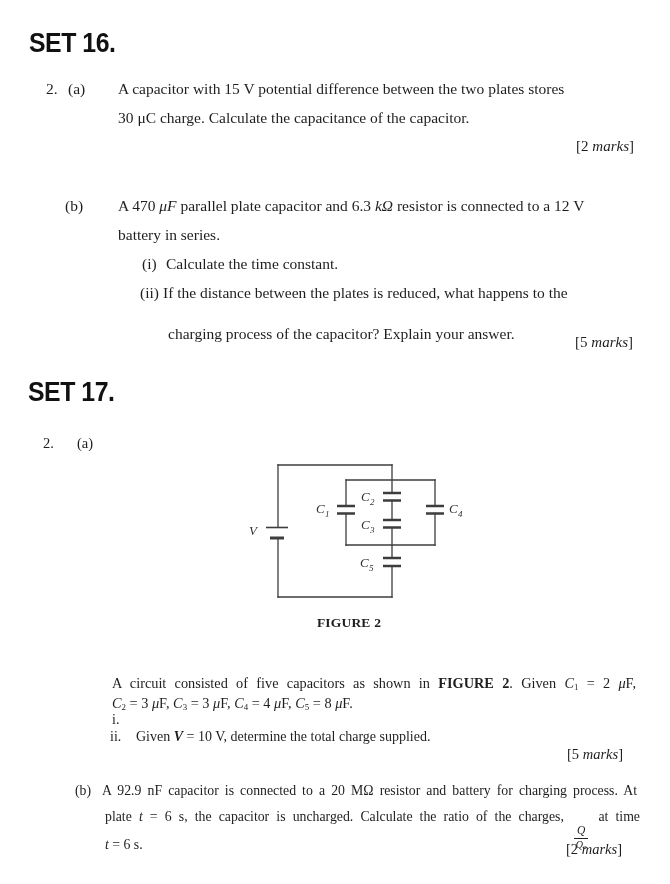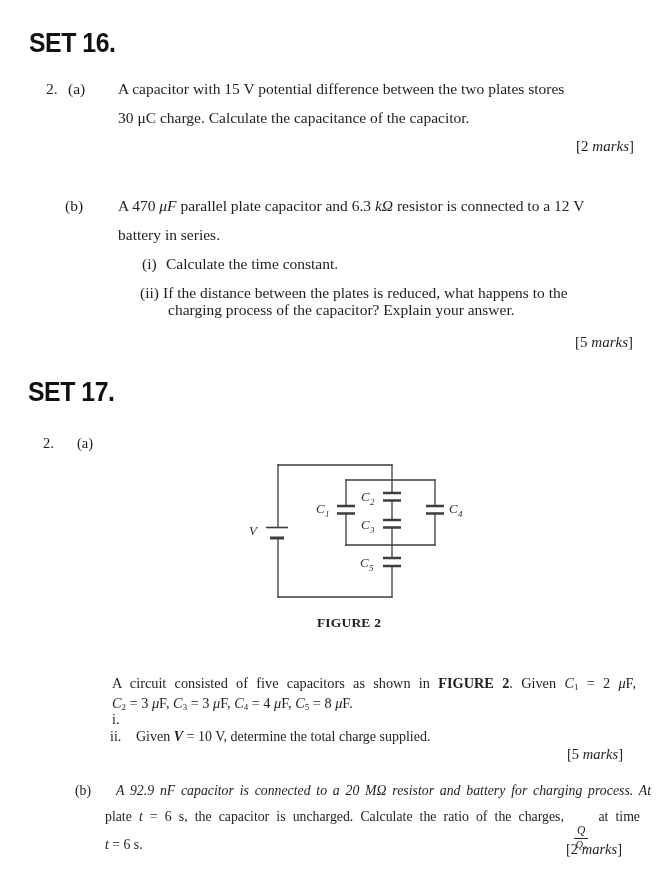--- a/index.html
+++ b/index.html
@@ -42,21 +42,21 @@
   <div class="abs t15 line" style="left:118px;top:108px;"><span>30 μC charge. Calculate the capacitance of the capacitor.</span></div>
   <div class="abs marks" style="left:450px;top:138px;width:184px;"><span>[2 </span><span class="it">marks</span><span>]</span></div>
 
   <div class="abs t15 line" style="left:65px;top:196px;">(b)</div>
   <div class="abs t15 line" style="left:118px;top:196px;"><span>A 470 </span><span class="it">μF</span><span> parallel plate capacitor and 6.3 </span><span class="it">kΩ</span><span> resistor is connected to a 12 V</span></div>
   <div class="abs t15 line" style="left:118px;top:225px;"><span>battery in series.</span></div>
   <div class="abs t15 line" style="left:142px;top:254px;">(i)</div>
   <div class="abs t15 line" style="left:166px;top:254px;"><span>Calculate the time constant.</span></div>
   <div class="abs t15 line" style="left:140px;top:283px;">(ii)</div>
   <div class="abs t15 line" style="left:163px;top:283px;"><span>If the distance between the plates is reduced, what happens to the</span></div>
-  <div class="abs t15 line" style="left:168px;top:300px;"><span>charging process of the capacitor? Explain your answer.</span></div>
+  <div class="abs t15 line" style="left:168px;top:324px;"><span>charging process of the capacitor? Explain your answer.</span></div>
   <div class="abs marks" style="left:450px;top:334px;width:183px;"><span>[5 </span><span class="it">marks</span><span>]</span></div>
 
   <div class="abs h-set" style="left:28px;top:377px;">SET 17.</div>
 
   <div class="abs t15 line" style="left:43px;top:433px;font-size:14.5px;">2.</div>
   <div class="abs t15 line" style="left:77px;top:433px;font-size:14.5px;">(a)</div>
 
   <svg class="abs" style="left:228px;top:456px;" width="250" height="150" viewBox="0 0 250 150">
     <g stroke="#3d3d3d" stroke-width="1.3" fill="none" stroke-linecap="square">
       <path d="M50,9 H164"></path>
@@ -97,21 +97,21 @@
 
   <div class="abs t14 just" style="left:112px;top:661px;width:524px;"><span>A circuit consisted of five capacitors as shown in </span><span class="bd">FIGURE 2</span><span>. Given </span><span class="it">C</span><sub>1</sub><span> = 2 </span><span class="it">μ</span><span>F,</span></div>
   <div class="abs t14 line" style="left:112px;top:681px;"><span class="it">C</span><sub>2</sub><span> = 3 </span><span class="it">μ</span><span>F, </span><span class="it">C</span><sub>3</sub><span> = 3 </span><span class="it">μ</span><span>F, </span><span class="it">C</span><sub>4</sub><span> = 4 </span><span class="it">μ</span><span>F, </span><span class="it">C</span><sub>5</sub><span> = 8 </span><span class="it">μ</span><span>F.</span></div>
 
   <div class="abs line" style="left:112px;top:712px;font-size:14px;">i.</div>
   <div class="abs line" style="left:110px;top:729px;font-size:14px;">ii.</div>
   <div class="abs line" style="left:136px;top:729px;font-size:14px;"><span>Given </span><span class="it bd">V</span><span> = 10 V, determine the total charge supplied.</span></div>
   <div class="abs marks-sm" style="left:440px;top:746px;width:183px;"><span>[5 </span><span class="it">marks</span><span>]</span></div>
 
   <div class="abs t13 line" style="left:75px;top:781px;">(b)</div>
-  <div class="abs t13 just" style="left:116px;top:781px;width:535px;font-style:italic;"><span>A 92.9 nF capacitor is connected to a 20 MΩ resistor and battery for charging process. At</span></div>
+  <div class="abs t13 just" style="left:102px;top:781px;width:535px;"><span>A 92.9 nF capacitor is connected to a 20 MΩ resistor and battery for charging process. At</span></div>
   <div class="abs t13 just" style="left:105px;top:807px;width:535px;"><span>plate </span><span class="it">t</span><span> = 6 s, the capacitor is uncharged. Calculate the ratio of the charges, </span><span class="frac">
         <span class="num">Q</span>
         <span class="den">Q<sub>o</sub></span>
       </span><span> at time</span></div>
   <div class="abs t13 line" style="left:105px;top:835px;"><span class="it">t</span><span> = 6 s.</span></div>
   <div class="abs marks-sm" style="left:440px;top:841px;width:182px;"><span>[2 </span><span class="it">marks</span><span>]</span></div>
 
 </div>
 
 </body></html>

